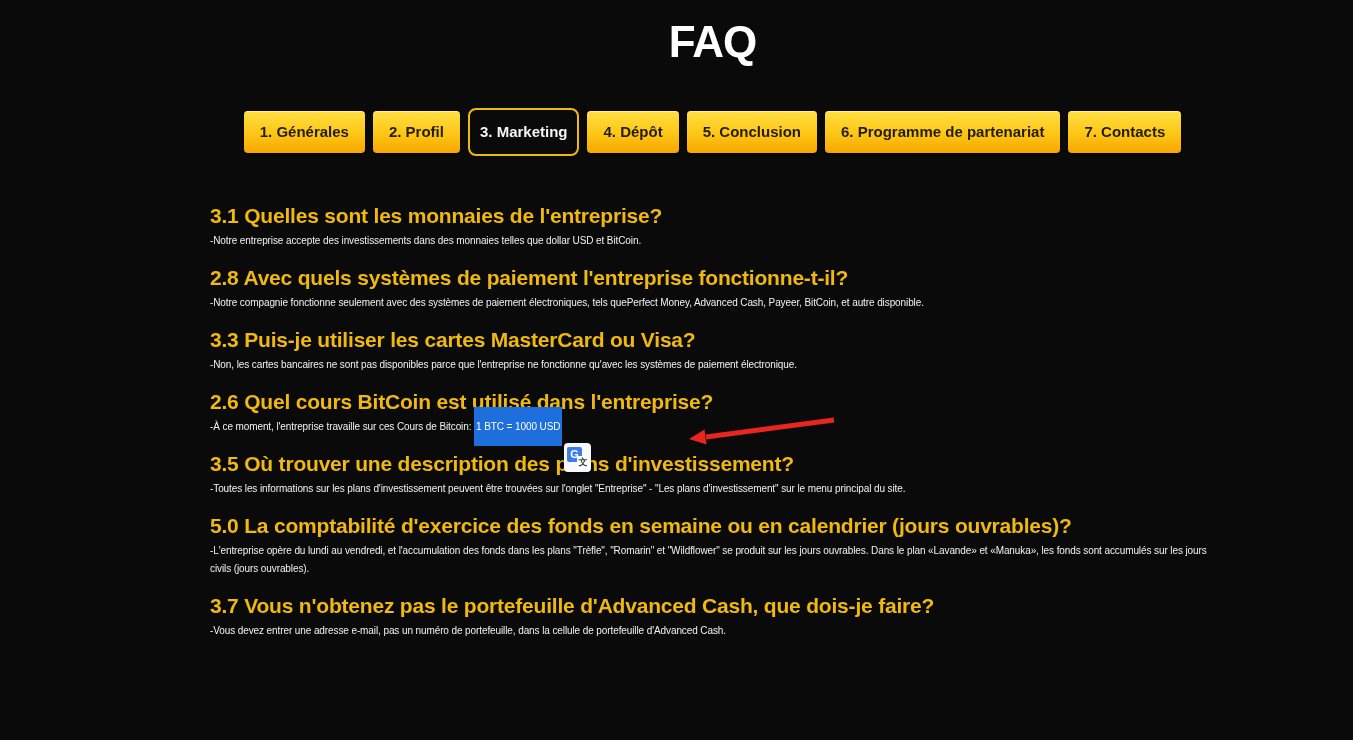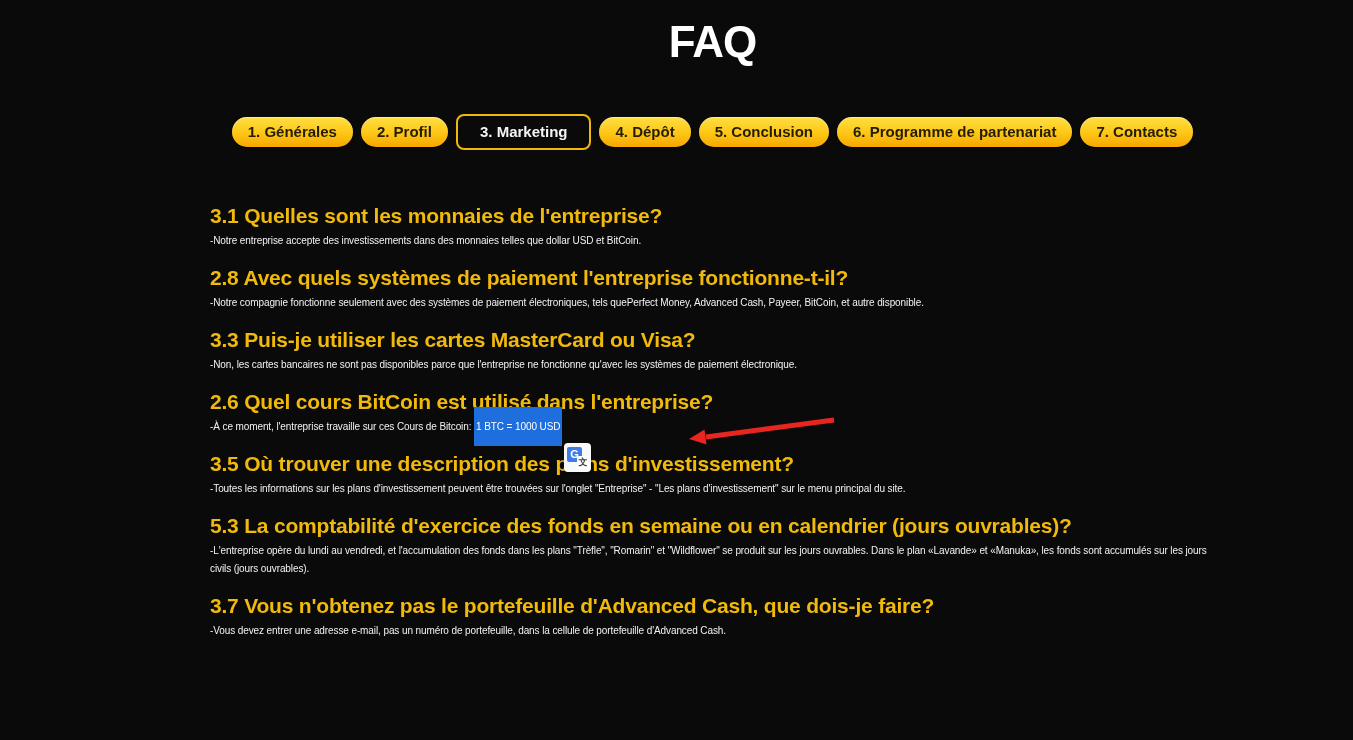--- a/index.html
+++ b/index.html
@@ -23,29 +23,29 @@
     text-align:center;color:var(--title-text);
     font-size:44px;font-weight:800;letter-spacing:-1px;
     padding-top:16px;line-height:1.2;
   }
 
   .tabs{
     display:flex;justify-content:center;align-items:center;
     gap:8px;margin-top:38px;height:50px;
   }
   .tab{
-    height:30px;padding:0 16px;border:none;cursor:pointer;
+    height:42px;padding:0 16px;border:none;cursor:pointer;
     background:linear-gradient(180deg,var(--tab-gradient-top) 0%,#fdc615 55%,var(--tab-gradient-bottom) 100%);
     color:var(--tab-text-dark);font-family:inherit;
-    font-size:15px;font-weight:700;border-radius:18px;
+    font-size:15px;font-weight:700;border-radius:4px;
     box-shadow:inset 0 1px 0 rgba(255,255,255,.45), 0 1px 2px rgba(0,0,0,.6);
     white-space:nowrap;
   }
   .tab.active{
-    height:36px;padding:0 22px;
+    height:48px;padding:0 10px;
     background:var(--active-tab-bg);
     color:var(--active-tab-text);
     border:2px solid var(--accent-yellow);
     border-radius:8px;box-shadow:none;
   }
 
   .faq-list{margin-top:47px;}
   .faq-item{margin-bottom:16px;}
   .faq-q{
     color:var(--accent-yellow);
@@ -124,21 +124,21 @@
         <div class="faq-q">2.6 Quel cours BitCoin est utilisé dans l'entreprise?</div>
         <div class="faq-a"><span>-À ce moment, l'entreprise travaille sur ces Cours de Bitcoin: </span><span class="hl">1 BTC = 1000 USD</span></div>
       </div>
 
       <div class="faq-item">
         <div class="faq-q">3.5 Où trouver une description des plans d'investissement?</div>
         <div class="faq-a">-Toutes les informations sur les plans d'investissement peuvent être trouvées sur l'onglet "Entreprise" - "Les plans d'investissement" sur le menu principal du site.</div>
       </div>
 
       <div class="faq-item">
-        <div class="faq-q">5.3 La comptabilité d'exercice des fonds en semaine ou en calendrier (jours ouvrables)?</div>
+        <div class="faq-q">5.0 La comptabilité d'exercice des fonds en semaine ou en calendrier (jours ouvrables)?</div>
         <div class="faq-a">-L'entreprise opère du lundi au vendredi, et l'accumulation des fonds dans les plans "Trèfle", "Romarin" et "Wildflower" se produit sur les jours ouvrables. Dans le plan «Lavande» et «Manuka», les fonds sont accumulés sur les jours civils (jours ouvrables).</div>
       </div>
 
       <div class="faq-item">
         <div class="faq-q">3.7 Vous n'obtenez pas le portefeuille d'Advanced Cash, que dois-je faire?</div>
         <div class="faq-a">-Vous devez entrer une adresse e-mail, pas un numéro de portefeuille, dans la cellule de portefeuille d'Advanced Cash.</div>
       </div>
 
     </div>
   </div>

